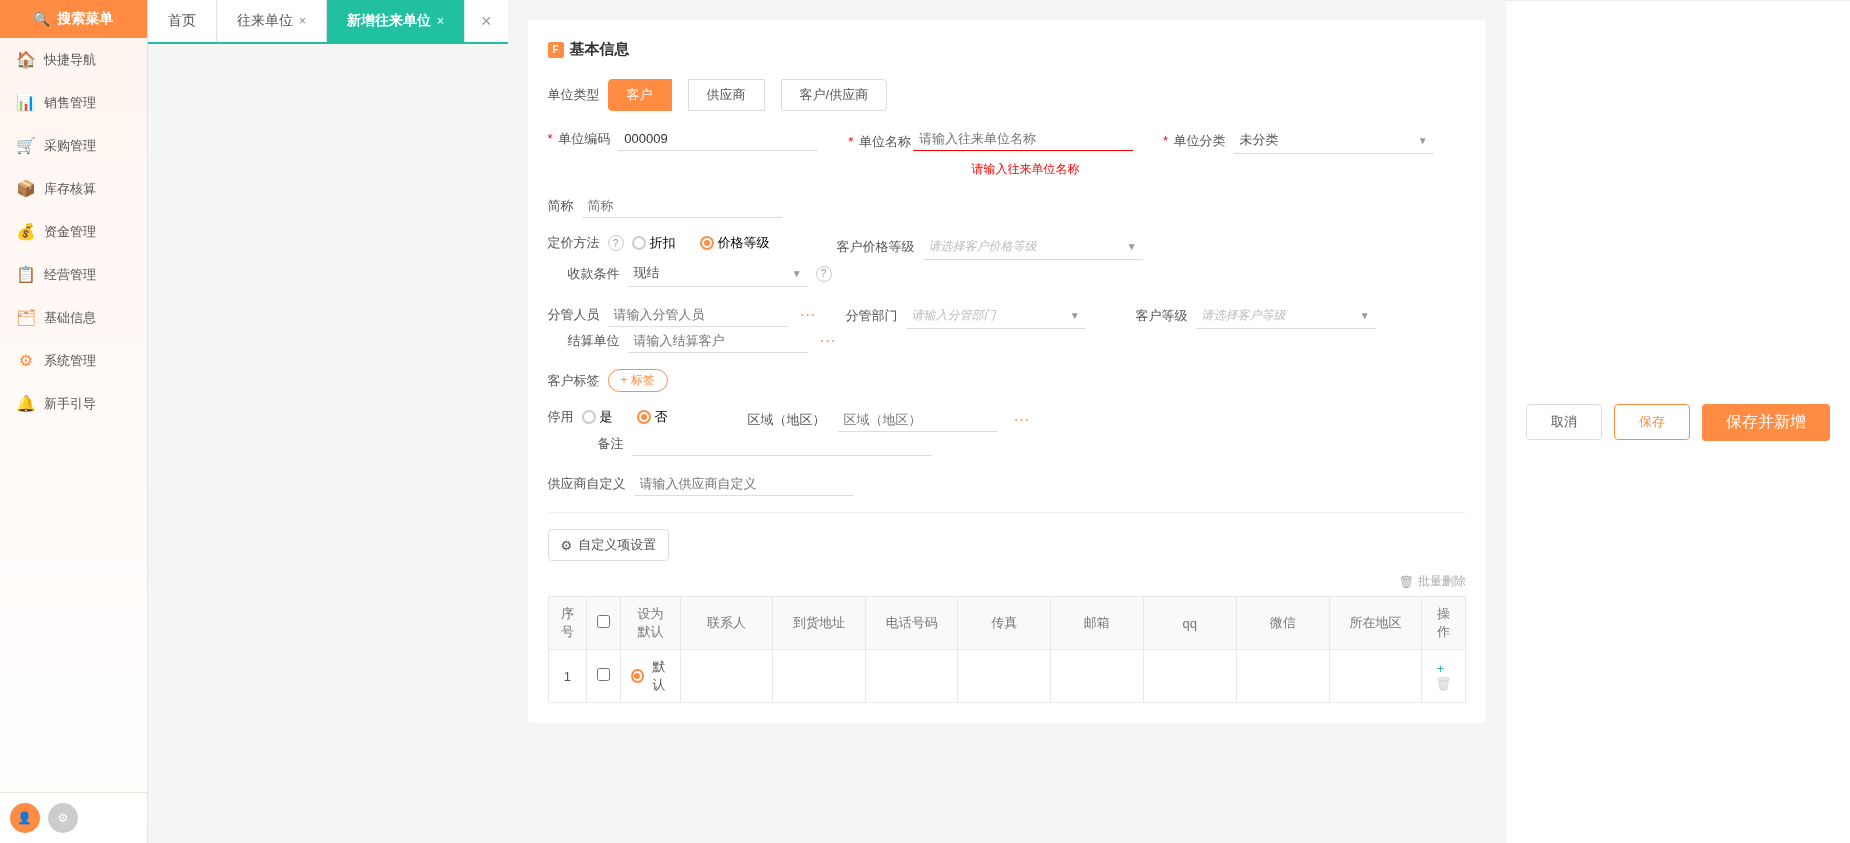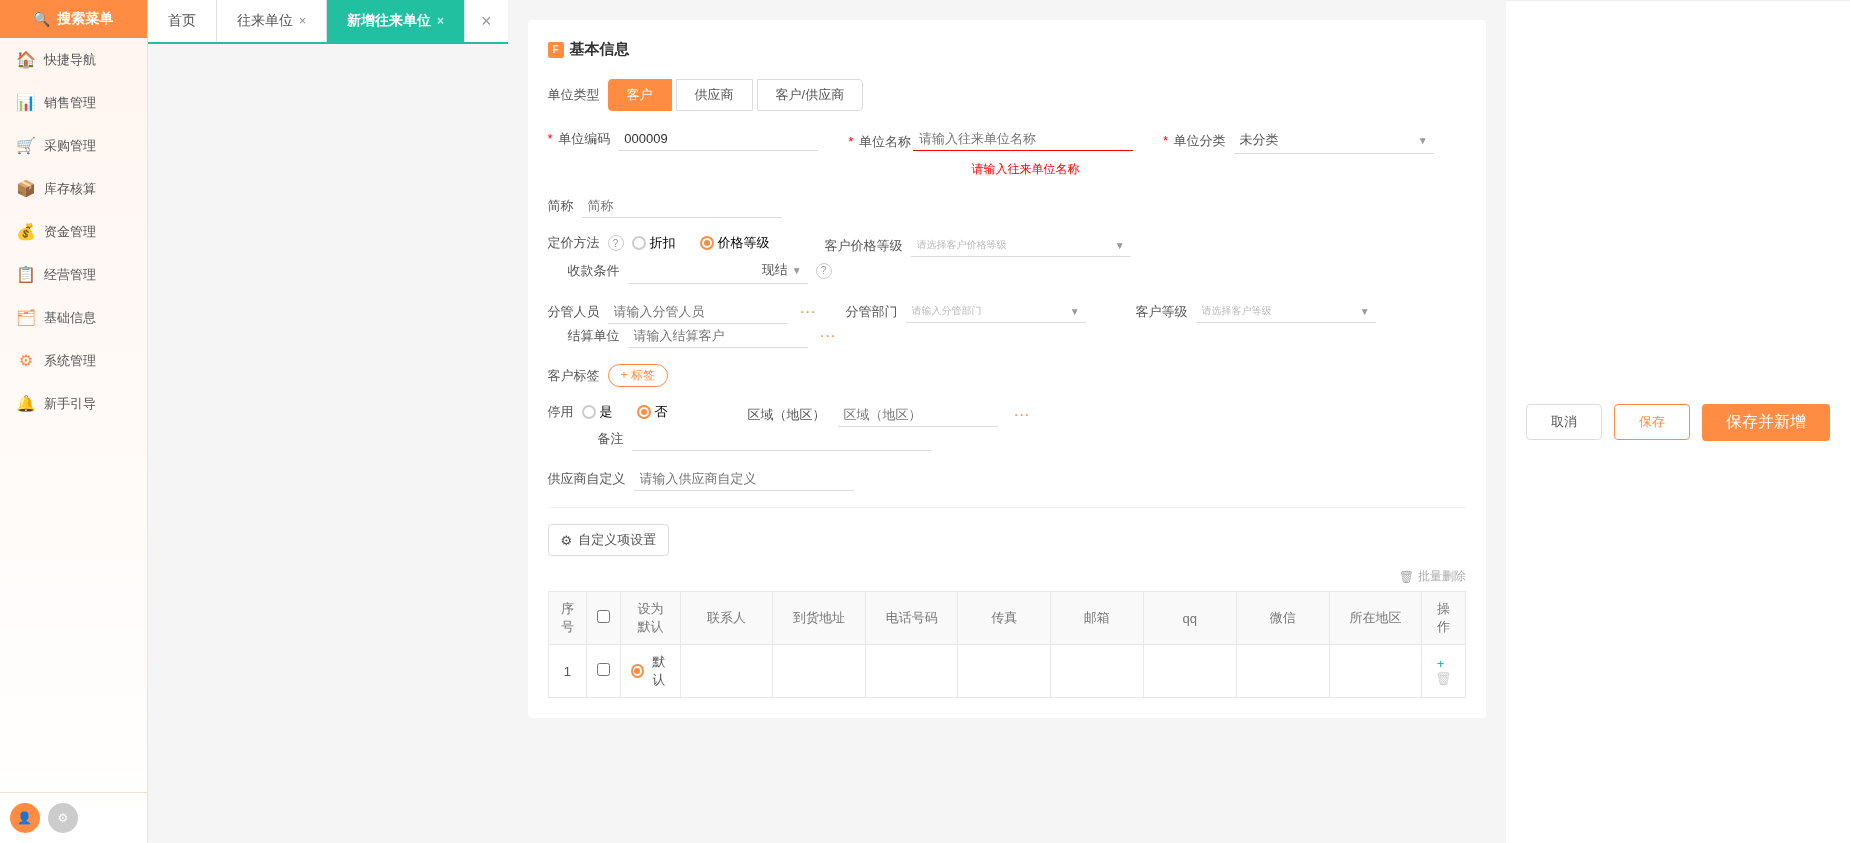--- a/index.html
+++ b/index.html
@@ -117,21 +117,21 @@
     .section-title-icon {
       width: 16px; height: 16px;
       background: #ff8c42;
       border-radius: 2px;
       display: inline-flex; align-items: center; justify-content: center;
       color: white; font-size: 10px;
     }
 
     
     .unit-type-group {
-      display: flex; gap: 4px;
+      display: flex; gap: 16px;
     }
     .unit-type-btn {
       padding: 6px 18px;
       border: 1px solid #ddd;
       cursor: pointer;
       font-size: 13px;
       background: white;
       color: #555;
     }
     .unit-type-btn.active {
@@ -175,21 +175,21 @@
     .form-select-group {
       display: flex; align-items: center;
       border-bottom: 1px solid #ddd;
       padding: 4px 6px;
       gap: 4px;
       min-width: 180px;
       background: transparent;
       cursor: pointer;
     }
     .form-select-group span.val { flex: 1; font-size: 13px; color: #555; }
-    .form-select-group span.placeholder { flex: 1; font-size: 10px; color: #bbb; }
+    .form-select-group span.placeholder { flex: 1; font-size: 12px; color: #bbb; font-style: italic; }
     .chevron { color: #999; font-size: 10px; }
 
     
     .radio-group { display: flex; align-items: center; gap: 24px; }
     .radio-item { display: flex; align-items: center; gap: 4px; cursor: pointer; }
     .radio-circle {
       width: 14px; height: 14px;
       border-radius: 50%;
       border: 2px solid #ccc;
       display: flex; align-items: center; justify-content: center;
@@ -434,28 +434,28 @@
             <div class="radio-item">
               <div class="radio-circle"></div>
               <span>折扣</span>
             </div>
             <div class="radio-item">
               <div class="radio-circle selected"></div>
               <span>价格等级</span>
             </div>
           </div>
         </div>
-        <div class="form-group" style="margin-left:25px;">
+        <div class="form-group" style="margin-left:37px;">
           <span class="form-label">客户价格等级</span>
           <div class="form-select-group" style="min-width:220px;">
             <span class="placeholder">请选择客户价格等级</span>
             <span class="chevron">▼</span>
           </div>
         </div>
-        <div class="form-group" style="margin-left:20px;text-align:right;">
+        <div class="form-group" style="margin-left:20px;">
           <span class="form-label">收款条件</span>
           <div class="form-select-group" style="min-width:180px;">
             <span class="val">现结</span>
             <span class="chevron">▼</span>
           </div>
           <span class="help-icon">?</span>
         </div>
       </div>
 
       <div class="form-row">

